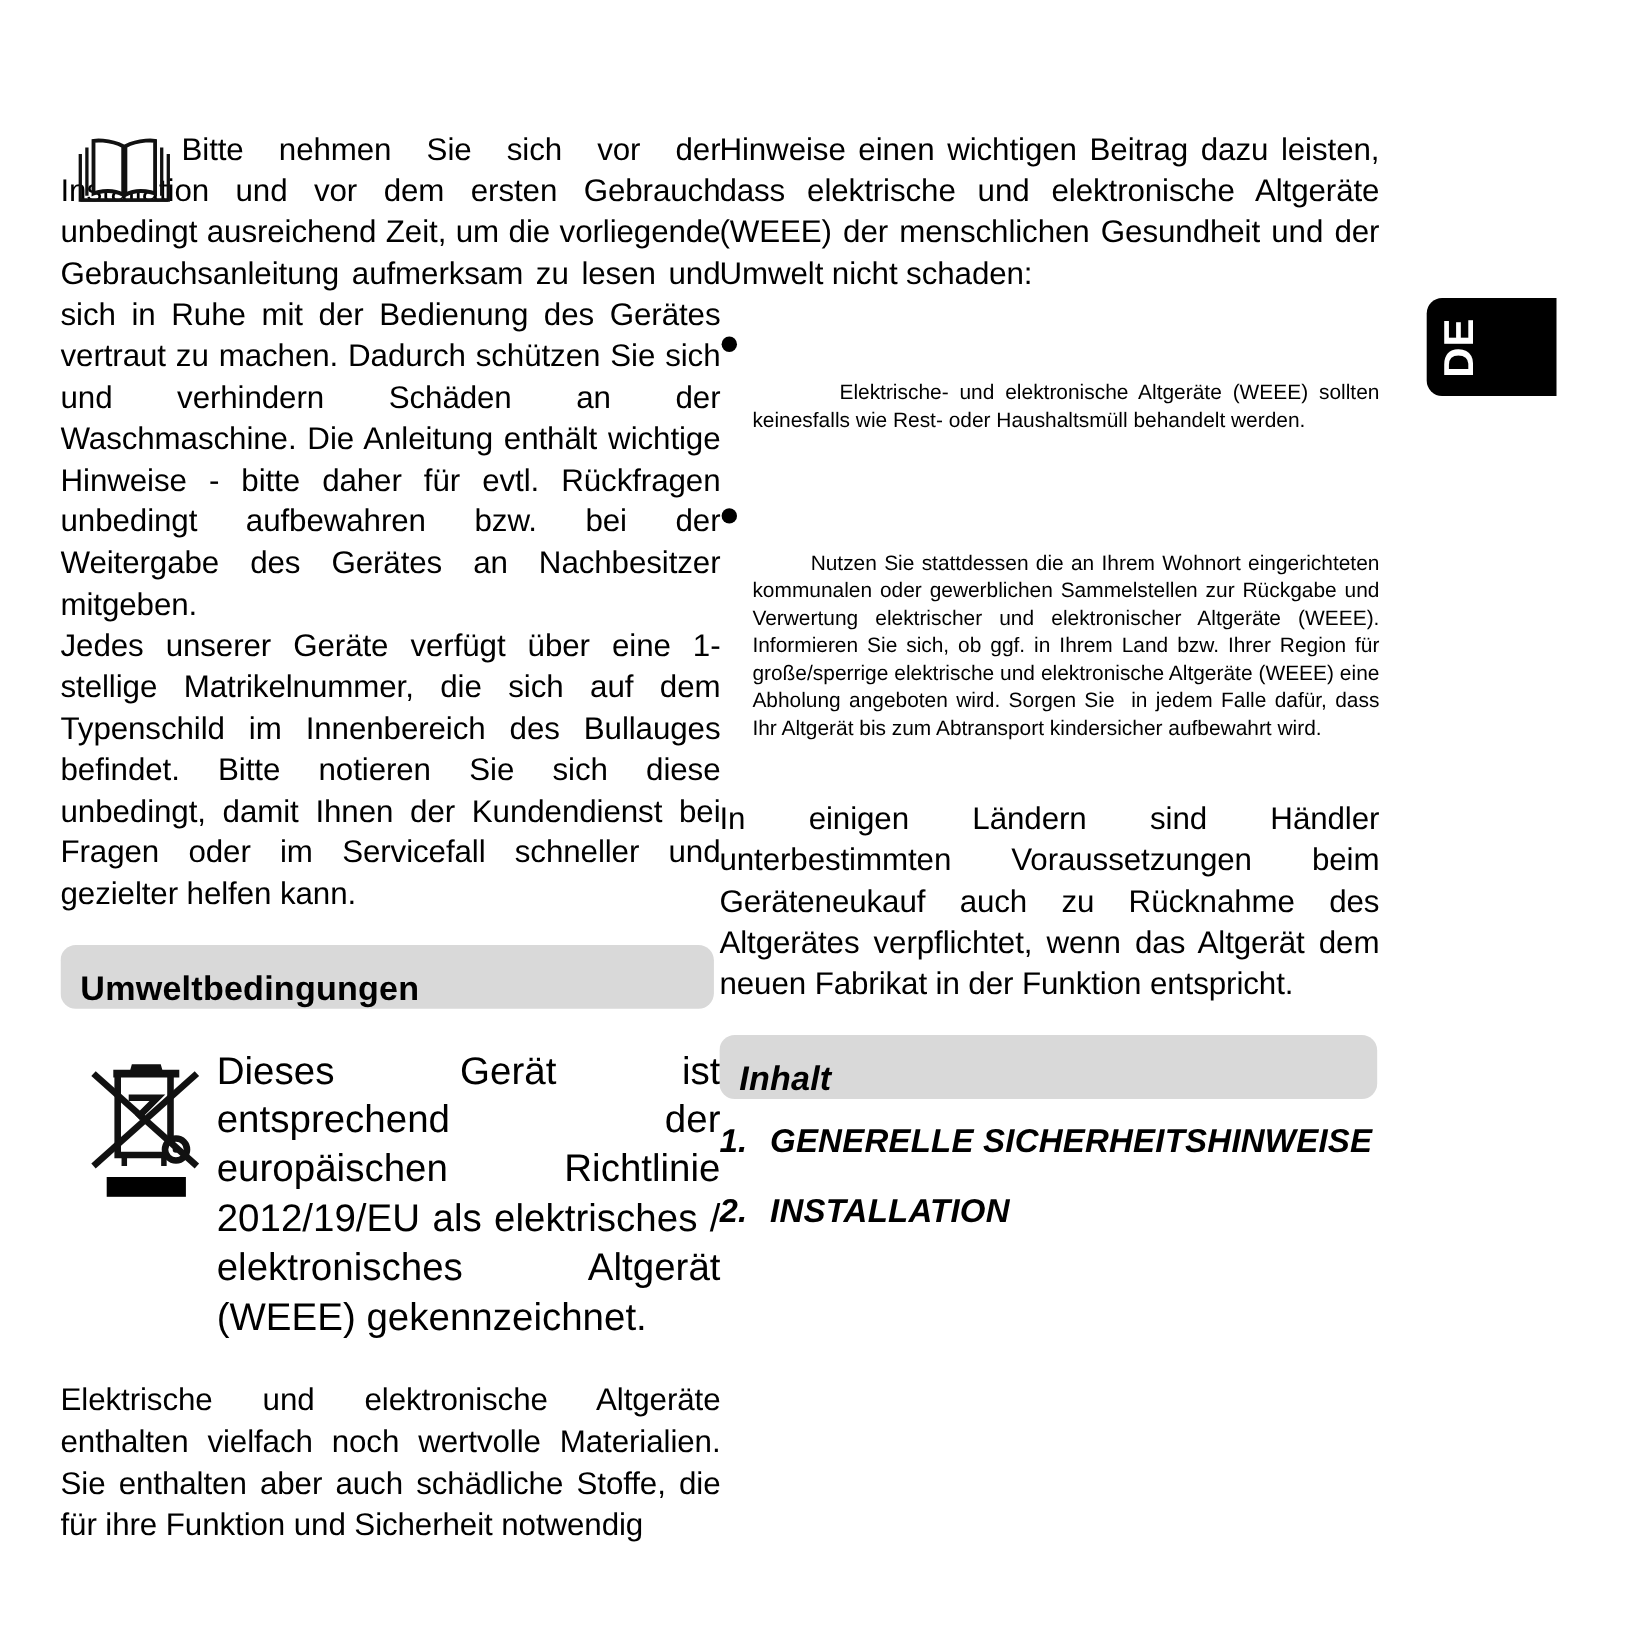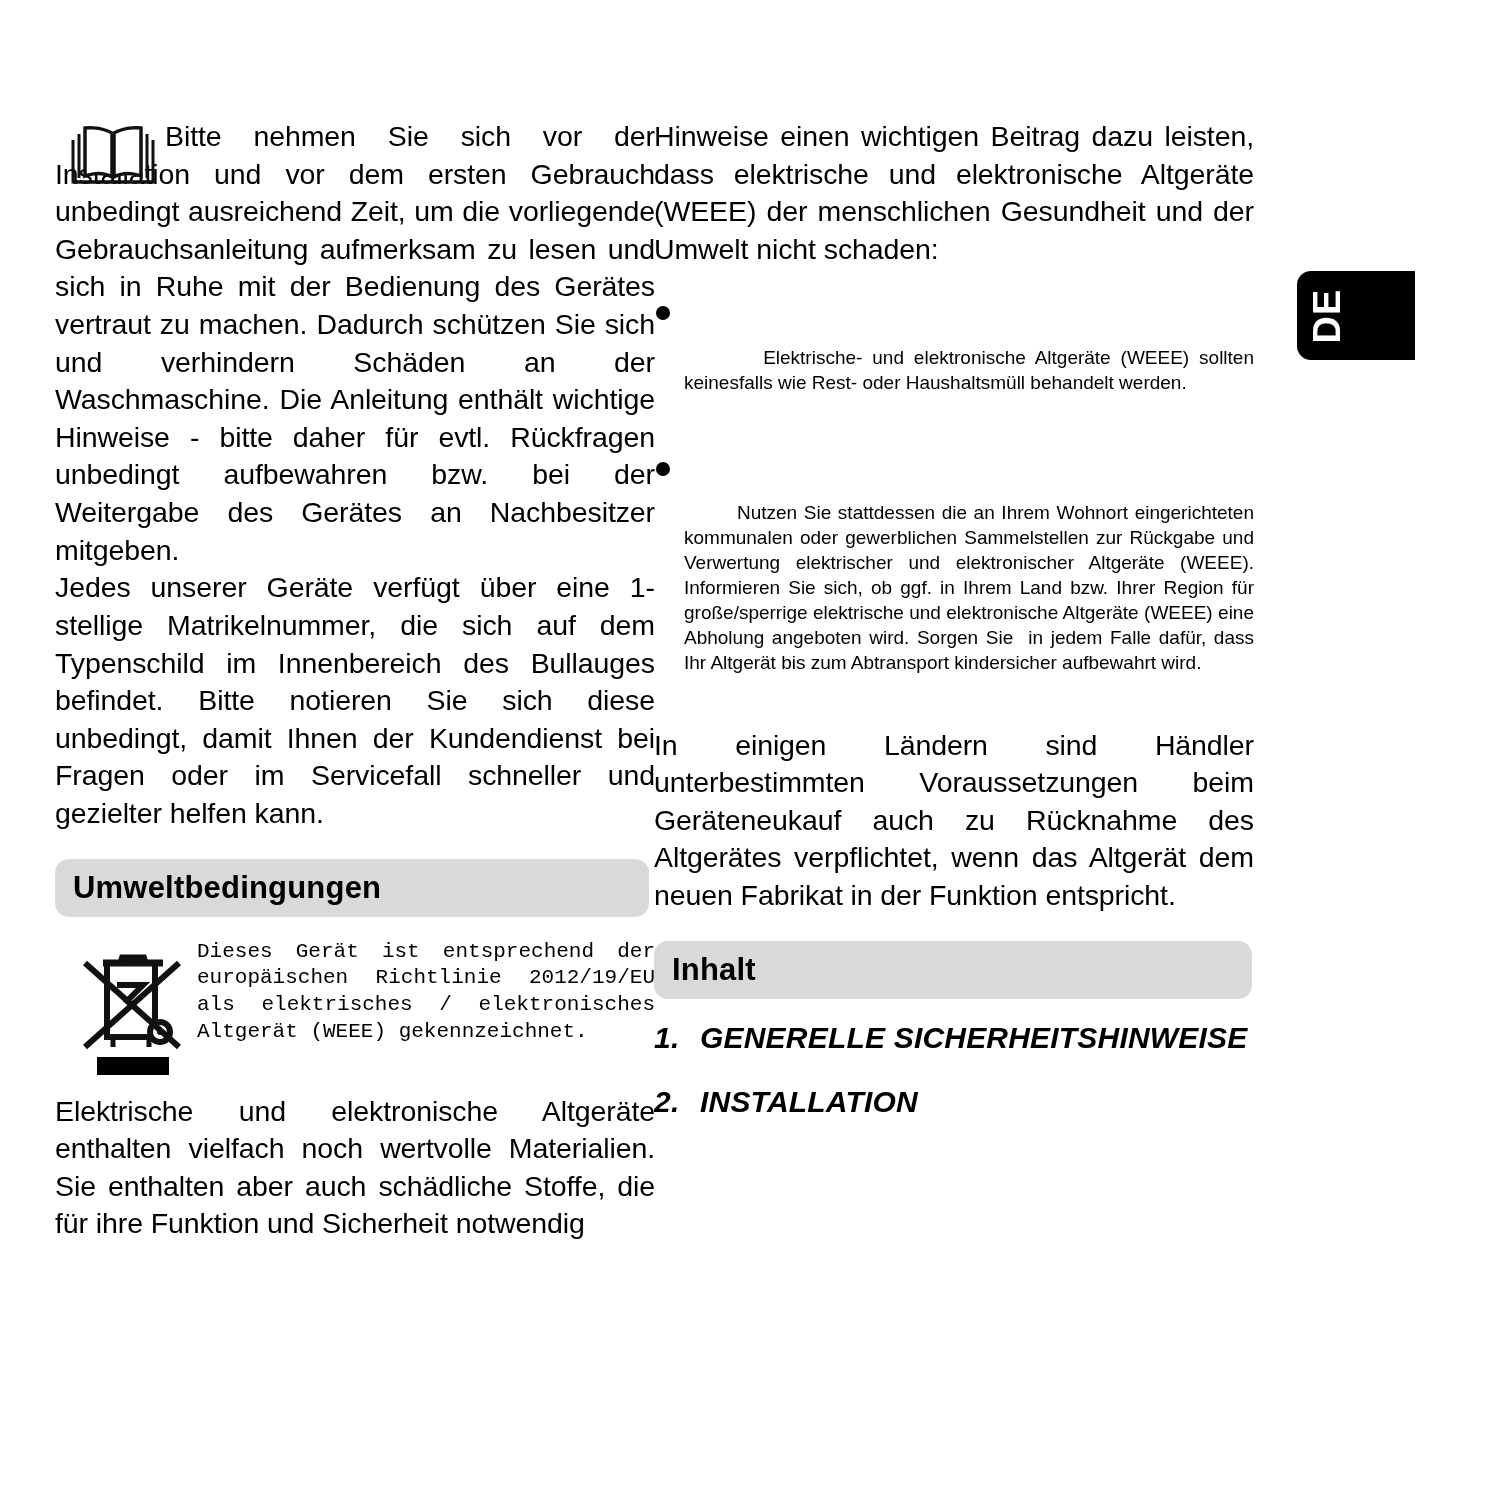--- a/index.html
+++ b/index.html
@@ -43,30 +43,30 @@
     letter-spacing: -0.1px;
   }
   p.para:last-child { margin-bottom: 0; }
 
   
   .section-bar {
     background: #d9d9d9;
     border-radius: 14px;
     height: 58px;
     display: flex;
-    align-items: center;
+    align-items: flex-end;
     padding: 0 0 0 18px;
     box-sizing: border-box;
     margin: 0 14px 22px 0;
     font-weight: bold;
     font-size: 31px;
     letter-spacing: 0.2px;
   }
   .section-bar.left-bar  { width: 594px; }
-  .section-bar.right-bar { width: 598px; }
+  .section-bar.right-bar { width: 598px; font-style: italic; }
 
   
   .icon-para-wrap { position: relative; }
   .book-icon {
     position: absolute;
     left: 10px;
     top: 2px;
     width: 96px;
     height: 70px;
   }
@@ -78,25 +78,24 @@
   }
   .weee-icon {
     position: absolute;
     left: 22px;
     top: 2px;
     width: 112px;
     height: 138px;
   }
   .weee-text {
     margin-left: 142px;
-    font-size: 21px;
+    font-size: 35px;
     line-height: 1.28;
     text-align: justify;
     white-space: pre-wrap;
-    font-family: Liberation Mono, monospace;
   }
 
   
   ul.bullets {
     list-style: none;
     margin: 0 0 26px 0;
     padding: 0;
   }
   ul.bullets li {
     position: relative;

